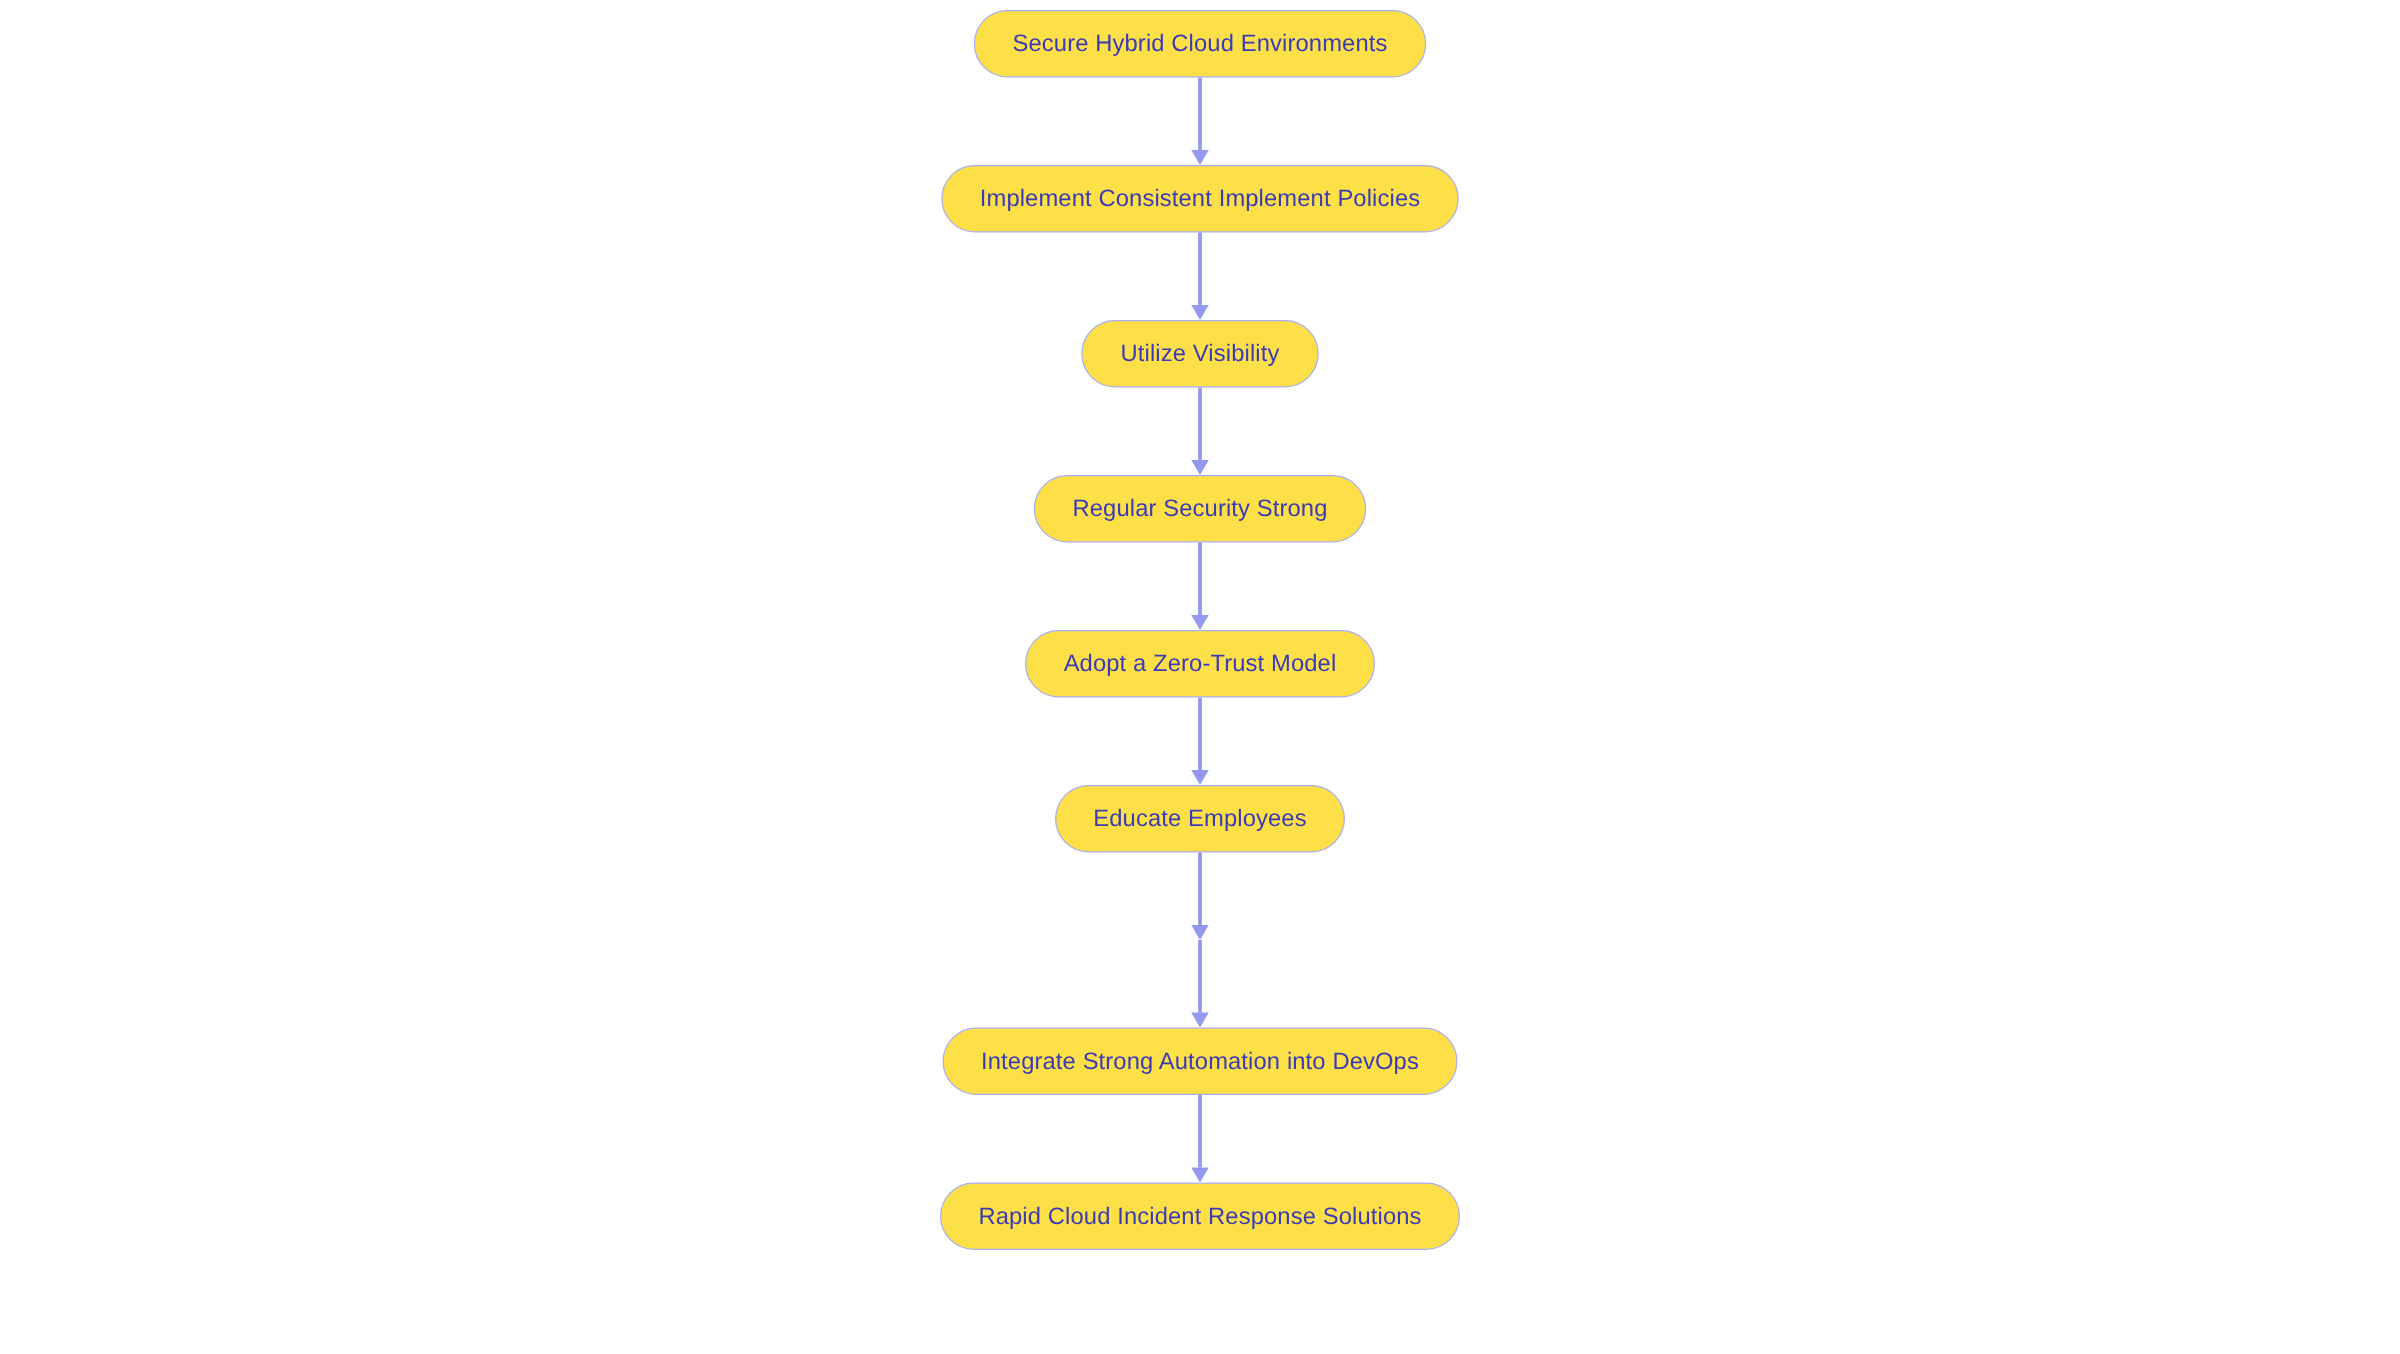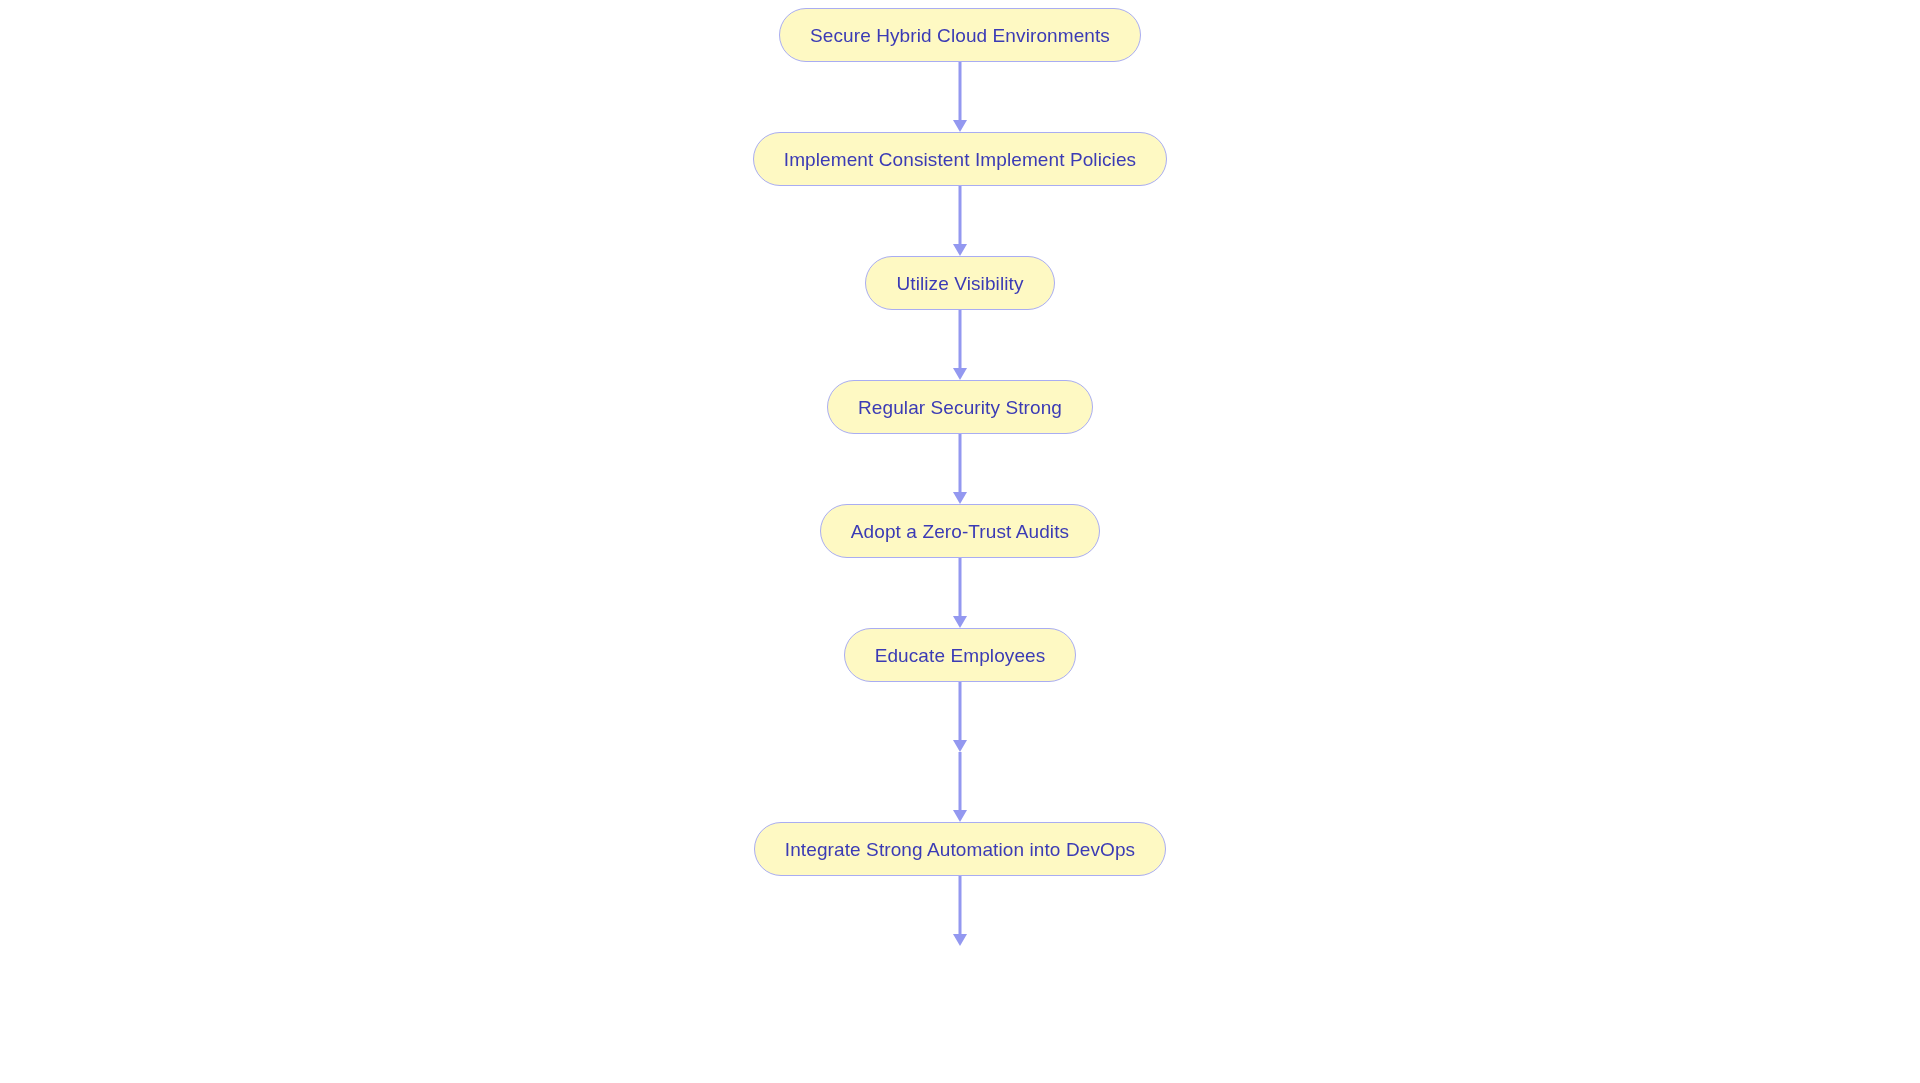--- a/index.html
+++ b/index.html
@@ -36,21 +36,21 @@
     box-sizing: border-box;
   }
 
   .flow-node {
     display: flex;
     align-items: center;
     justify-content: center;
     height: 54px;
     box-sizing: border-box;
     padding: 0 30px;
-    background: #fef9c3;
+    background: #fde047;
     border: 1px solid #a9adf2;
     border-radius: 27px;
     color: #3b3bb5;
     font-size: 19px;
     font-weight: 400;
     letter-spacing: 0.1px;
     white-space: nowrap;
     line-height: 1;
     user-select: none;
   }
@@ -118,21 +118,21 @@
     <div class="flow-node">
       <span>Regular Security Strong</span>
     </div>
 
     <div class="flow-connector">
       <div class="conn-line"></div>
       <div class="conn-head"></div>
     </div>
 
     <div class="flow-node">
-      <span>Adopt a Zero-Trust Audits</span>
+      <span>Adopt a Zero-Trust Model</span>
     </div>
 
     <div class="flow-connector">
       <div class="conn-line"></div>
       <div class="conn-head"></div>
     </div>
 
     <div class="flow-node">
       <span>Educate Employees</span>
     </div>
@@ -150,15 +150,18 @@
 
     <div class="flow-node">
       <span>Integrate Strong Automation into DevOps</span>
     </div>
 
     <div class="flow-connector">
       <div class="conn-line"></div>
       <div class="conn-head"></div>
     </div>
 
+    <div class="flow-node">
+      <span>Rapid Cloud Incident Response Solutions</span>
+    </div>
 
   </div>
 </div>
 
 </body></html>

